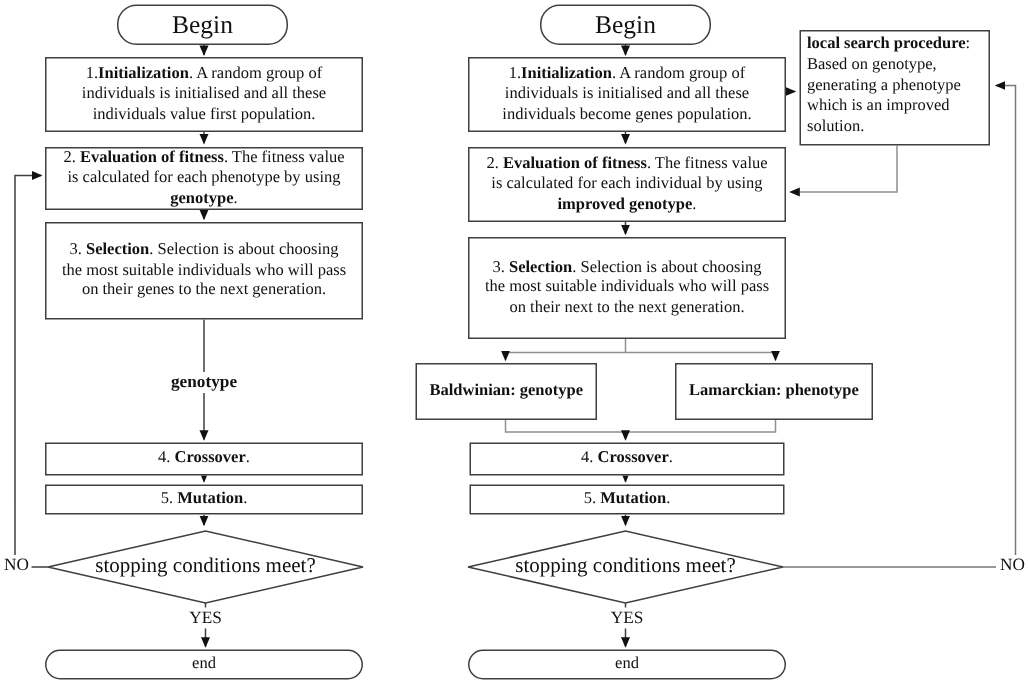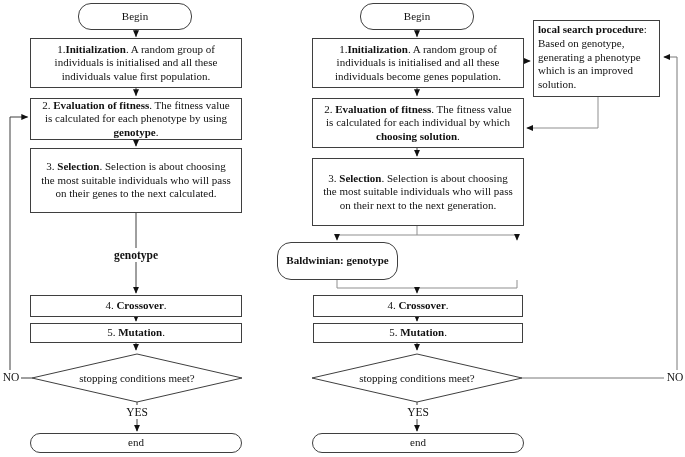--- a/index.html
+++ b/index.html
@@ -6,26 +6,26 @@
   .stage{
     position:relative;width:685px;height:457px;background:#fff;overflow:hidden;
     font-family:"Liberation Serif","DejaVu Serif",serif;color:#111;
   }
   svg.lines{position:absolute;left:0;top:0;z-index:1;}
   .node{
     position:absolute;box-sizing:border-box;background:#fff;border:1px solid #3f3f3f;
     display:flex;align-items:center;justify-content:center;
     text-align:center;font-size:11px;line-height:13.4px;white-space:pre-line;z-index:2;
   }
-  .terminator{border-radius:13px;font-size:11px;}
+  .terminator{border-radius:13px;font-size:17px;}
   .endcap{border-radius:10px;text-align:right;}
   .ls{align-items:flex-start;justify-content:flex-start;text-align:left;padding:2px 4px;line-height:13.8px;}
   .branch{font-weight:bold;}
   .dtext{
-    position:absolute;z-index:2;font-size:11px;text-align:center;line-height:14px;
+    position:absolute;z-index:2;font-size:14px;text-align:center;line-height:14px;
   }
   .flabel{
     position:absolute;z-index:3;background:#fff;text-align:center;
     font-size:11.5px;line-height:14px;
   }
   .bold{font-weight:bold;}
 </style>
 </head>
 <body>
 
@@ -79,21 +79,21 @@
   <div class="node" style="left:30px;top:38px;width:212px;height:50px;"><span><span>1.</span><span class="bold">Initialization</span><span>. A random group of
 individuals is initialised and all these
 individuals value first population.</span></span></div>
 
   <div class="node" style="left:30px;top:98px;width:212px;height:42px;"><span><span>2. </span><span class="bold">Evaluation of fitness</span><span>. The fitness value
 is calculated for each phenotype by using
 </span><span class="bold">genotype</span><span>.</span></span></div>
 
   <div class="node" style="left:30px;top:148px;width:212px;height:65px;"><span><span>3. </span><span class="bold">Selection</span><span>. Selection is about choosing
 the most suitable individuals who will pass
-on their genes to the next calculated.</span></span></div>
+on their genes to the next generation.</span></span></div>
 
   <div class="flabel bold" style="left:96px;top:248px;width:80px;">genotype</div>
 
   <div class="node" style="left:30px;top:295px;width:212px;height:22px;"><span><span>4. </span><span class="bold">Crossover</span><span>.</span></span></div>
 
   <div class="node" style="left:30px;top:323px;width:212px;height:20px;"><span><span>5. </span><span class="bold">Mutation</span><span>.</span></span></div>
 
   <div class="dtext" style="left:57px;top:371px;width:160px;">stopping conditions meet?</div>
 
   <div class="flabel" style="left:121px;top:405px;width:32px;">YES</div>
@@ -108,29 +108,30 @@
 individuals is initialised and all these
 individuals become genes population.</span></span></div>
 
   <div class="node ls" style="left:533px;top:20px;width:127px;height:77px;"><span><span class="bold">local search procedure</span><span>:
 Based on  genotype,
 generating a phenotype
 which is an improved
 solution.</span></span></div>
 
   <div class="node" style="left:312px;top:98px;width:212px;height:50px;"><span><span>2. </span><span class="bold">Evaluation of fitness</span><span>. The fitness value
-is calculated for each individual by which
-</span><span class="bold">choosing solution</span><span>.</span></span></div>
+is calculated for each individual by using
+</span><span class="bold">improved genotype</span><span>.</span></span></div>
 
   <div class="node" style="left:312px;top:158px;width:212px;height:68px;"><span><span>3. </span><span class="bold">Selection</span><span>. Selection is about choosing
 the most suitable individuals who will pass
 on their next to the next generation.</span></span></div>
 
-  <div class="node branch" style="left:277px;top:242px;width:121px;height:38px;border-radius:14px;">Baldwinian: genotype</div>
+  <div class="node branch" style="left:277px;top:242px;width:121px;height:38px;">Baldwinian: genotype</div>
 
+  <div class="node branch" style="left:450px;top:242px;width:132px;height:38px;">Lamarckian: phenotype</div>
 
   <div class="node" style="left:313px;top:295px;width:210px;height:22px;"><span><span>4. </span><span class="bold">Crossover</span><span>.</span></span></div>
 
   <div class="node" style="left:313px;top:323px;width:210px;height:20px;"><span><span>5. </span><span class="bold">Mutation</span><span>.</span></span></div>
 
   <div class="dtext" style="left:337px;top:371px;width:160px;">stopping conditions meet?</div>
 
   <div class="flabel" style="left:402px;top:405px;width:32px;">YES</div>
 
   <div class="flabel" style="left:664px;top:370px;width:22px;">NO</div>

